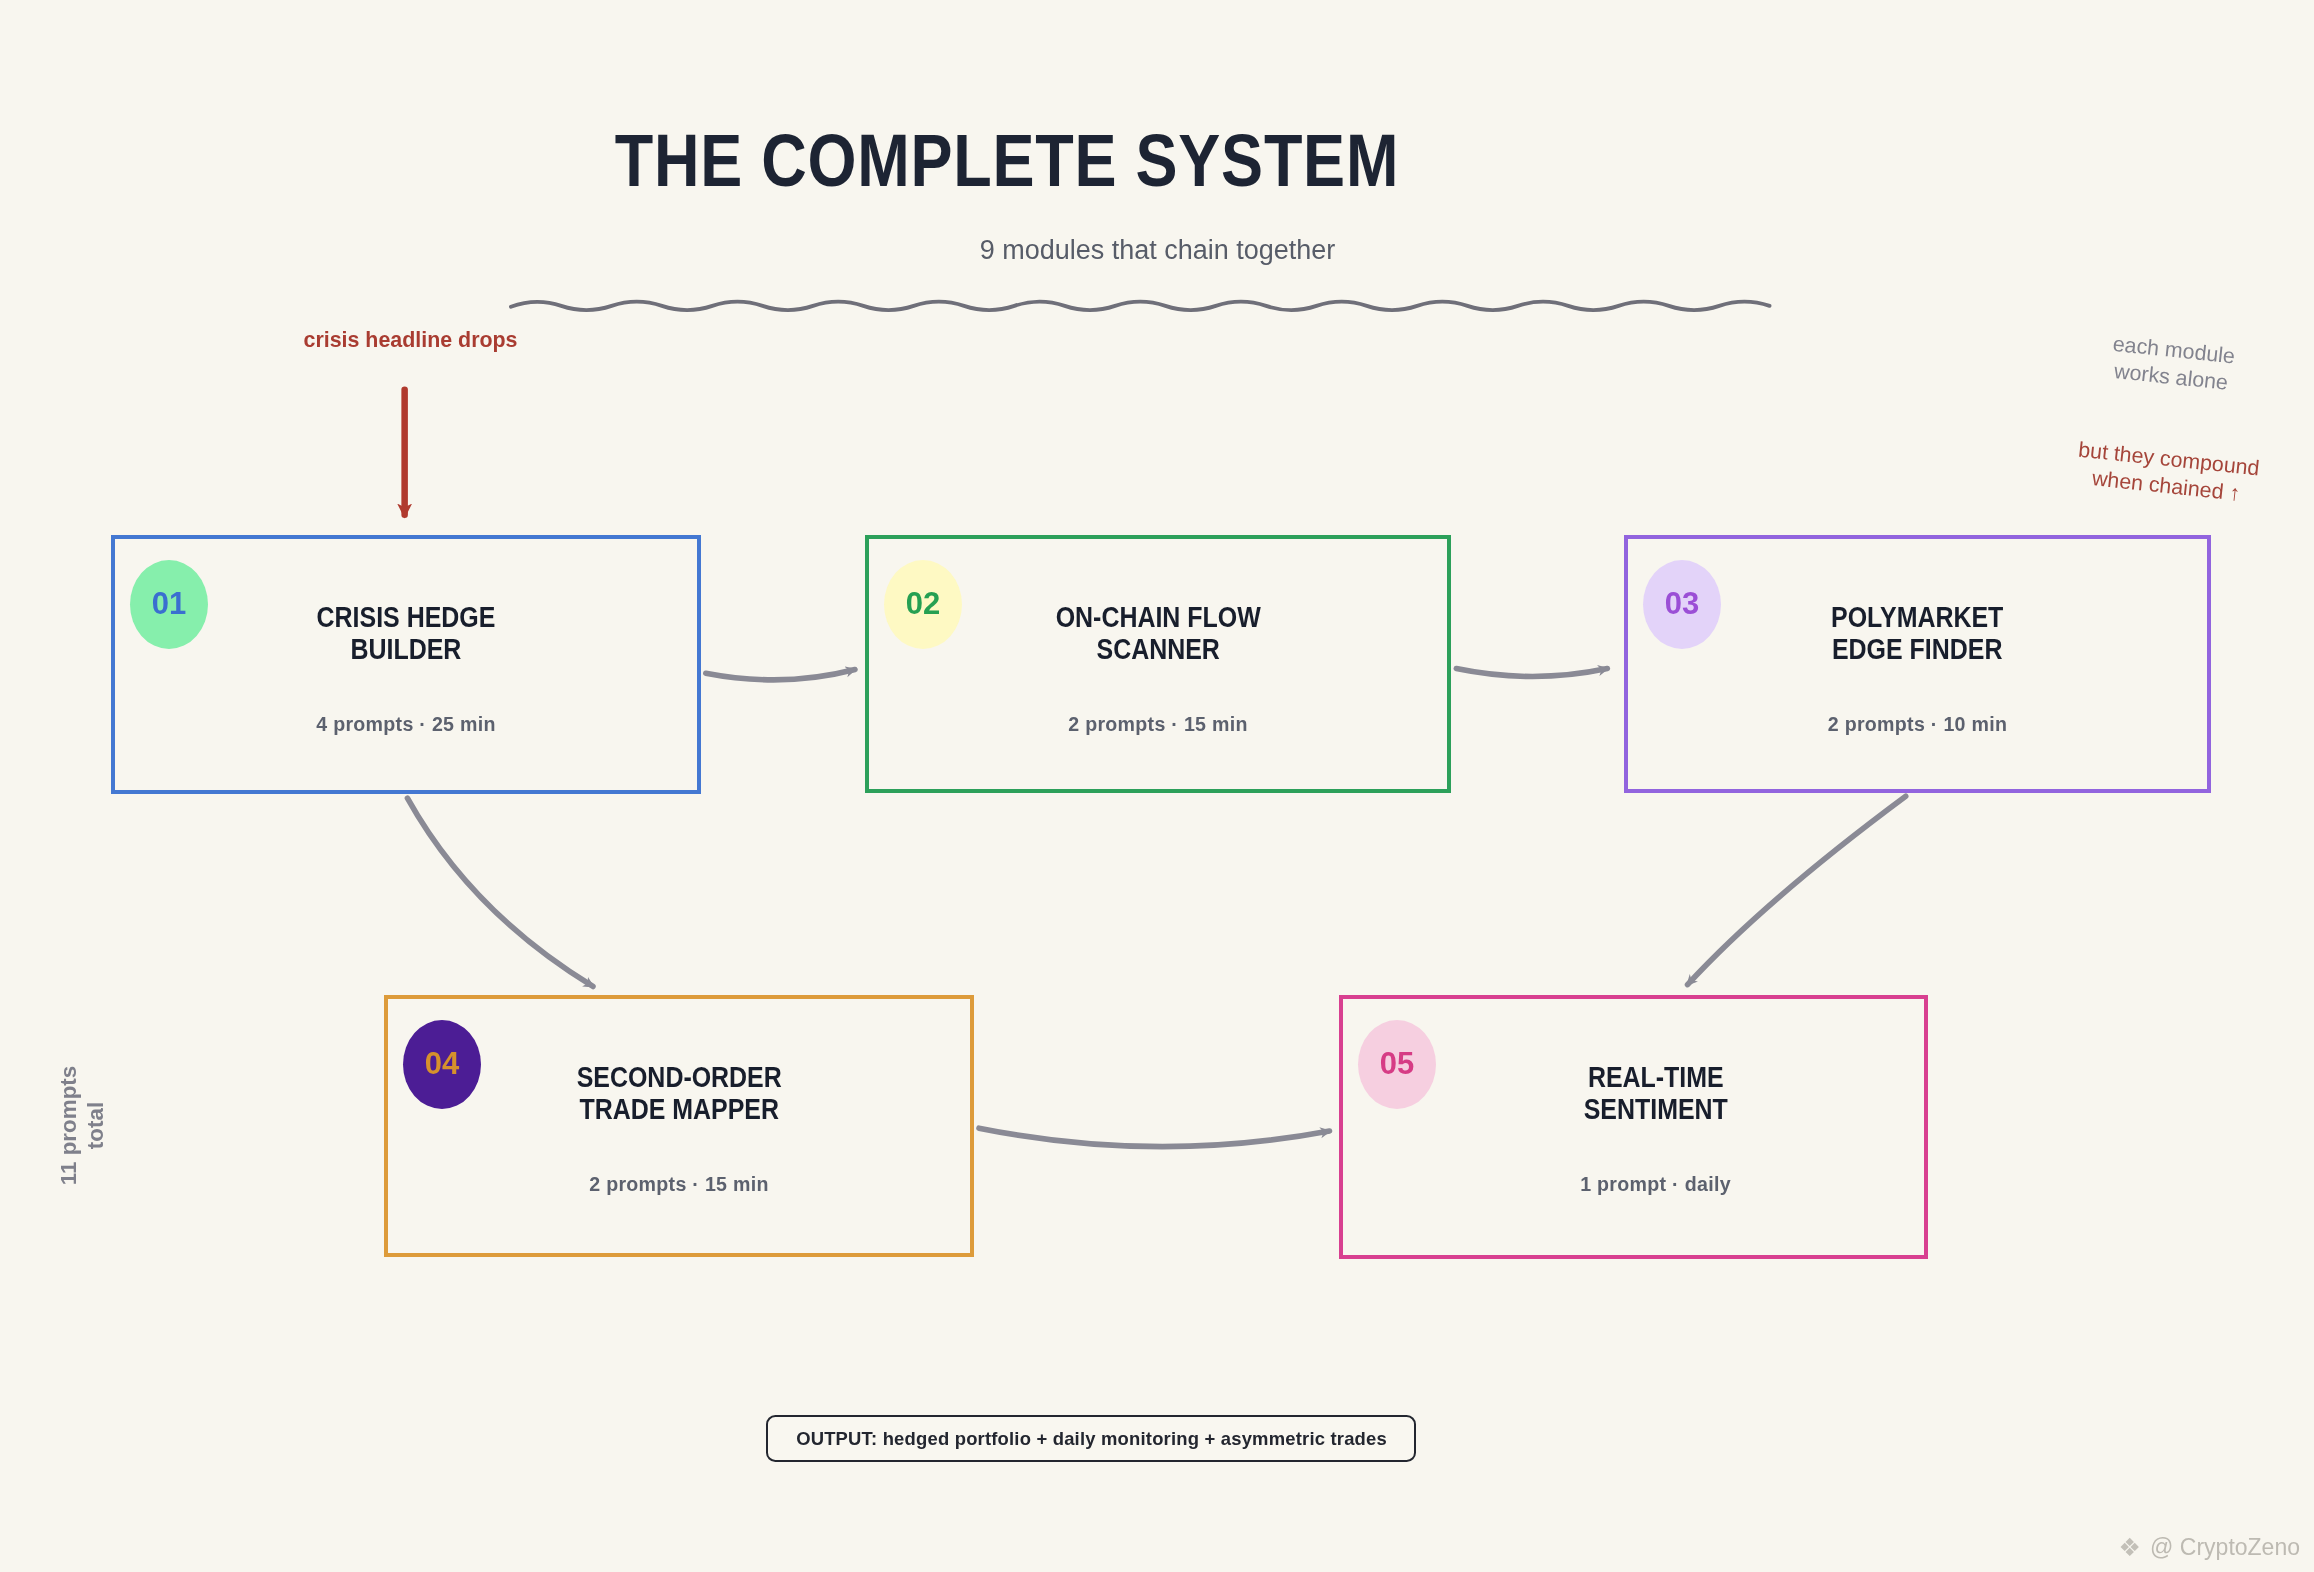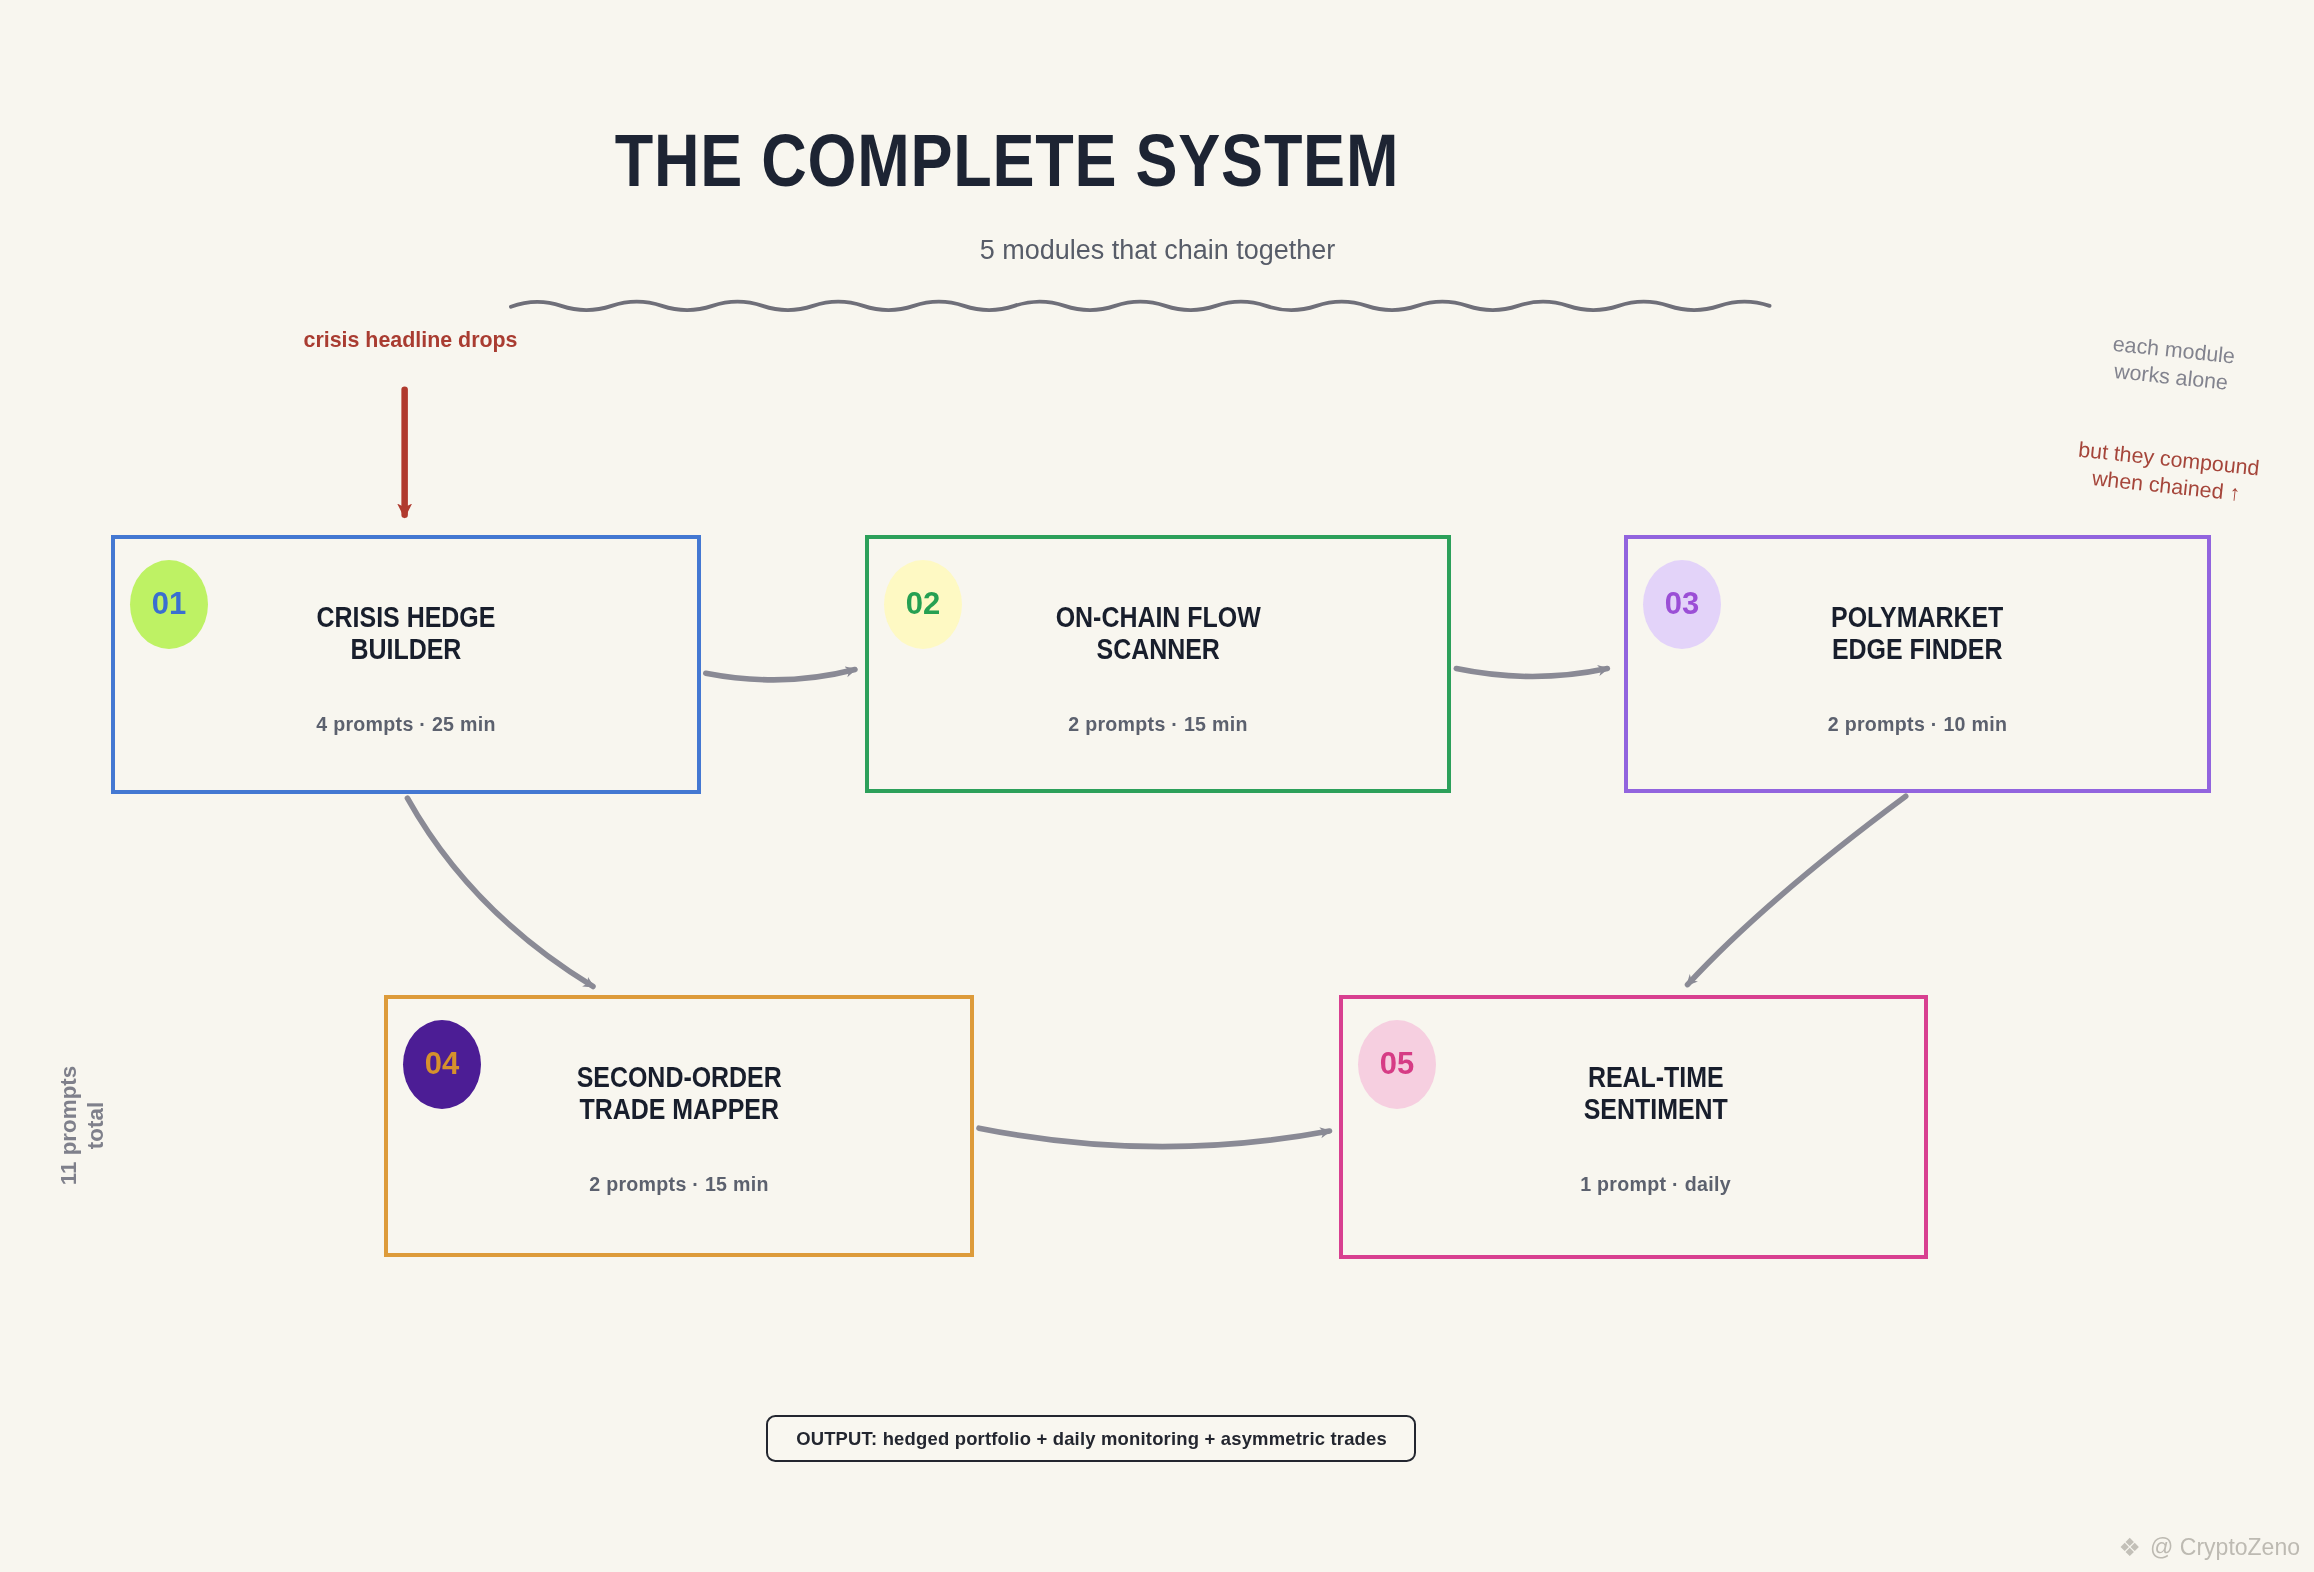--- a/index.html
+++ b/index.html
@@ -104,41 +104,41 @@
   <path d="M757,722 Q840,738 917,718" fill="none" stroke="#8a8a95" stroke-width="6" stroke-linecap="round" marker-end="url(#ah)"></path>
   <path d="M1562,717 Q1644,734 1724,717" fill="none" stroke="#8a8a95" stroke-width="6" stroke-linecap="round" marker-end="url(#ah)"></path>
   <path d="M437,856 Q505,978 636,1058" fill="none" stroke="#8a8a95" stroke-width="6" stroke-linecap="round" marker-end="url(#ah)"></path>
   <path d="M2044,854 Q1893,966 1810,1056" fill="none" stroke="#8a8a95" stroke-width="6" stroke-linecap="round" marker-end="url(#ah)"></path>
   <path d="M1050,1210 Q1240,1248 1426,1213" fill="none" stroke="#8a8a95" stroke-width="6" stroke-linecap="round" marker-end="url(#ah)"></path>
 </svg>
 
 <div class="abs title">
   <span class="squeeze">THE COMPLETE SYSTEM</span>
 </div>
-<div class="abs subtitle">5 modules that chain together</div>
+<div class="abs subtitle">9 modules that chain together</div>
 
 <div class="abs note-crisis">crisis headline drops</div>
 
 <div class="abs note-alone">
   <div>each module</div>
   <div>works alone</div>
 </div>
 
 <div class="abs note-compound">
   <div>but they compound</div>
   <div>when chained ↑</div>
 </div>
 
 <div class="abs note-total">
   <div>11 prompts</div>
   <div>total</div>
 </div>
 
 <div id="m1" class="abs module" style="border-color: rgb(68, 120, 210);">
-  <div class="badge" style="background: #bef264; color: rgb(58, 111, 208);">01</div>
+  <div class="badge" style="background: #86efac; color: rgb(58, 111, 208);">01</div>
   <div class="mod-title">
     <div>CRISIS HEDGE</div>
     <div>BUILDER</div>
   </div>
   <div class="mod-meta">4 prompts · 25 min</div>
 </div>
 
 <div id="m2" class="abs module" style="border-color: rgb(44, 160, 90);">
   <div class="badge" style="background: #fef9c3; color: rgb(38, 160, 82);">02</div>
   <div class="mod-title">

